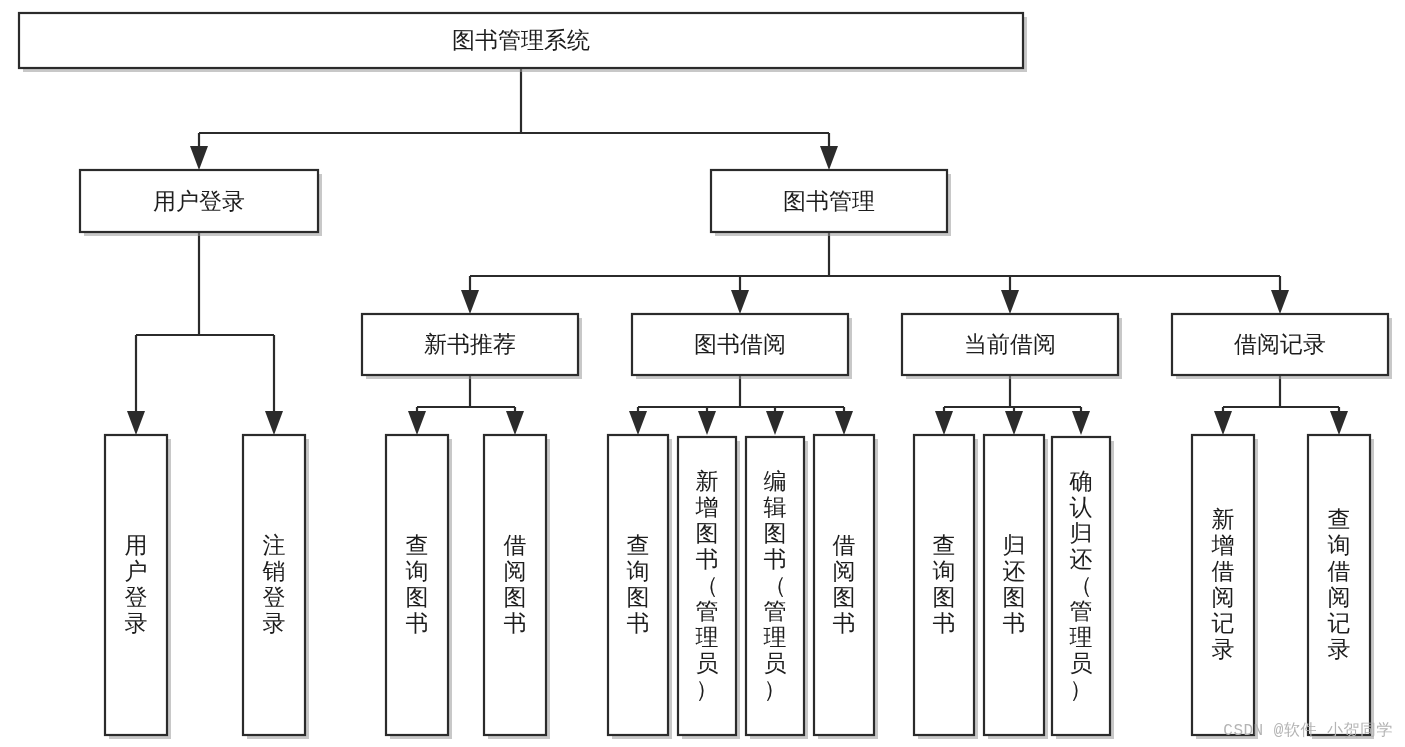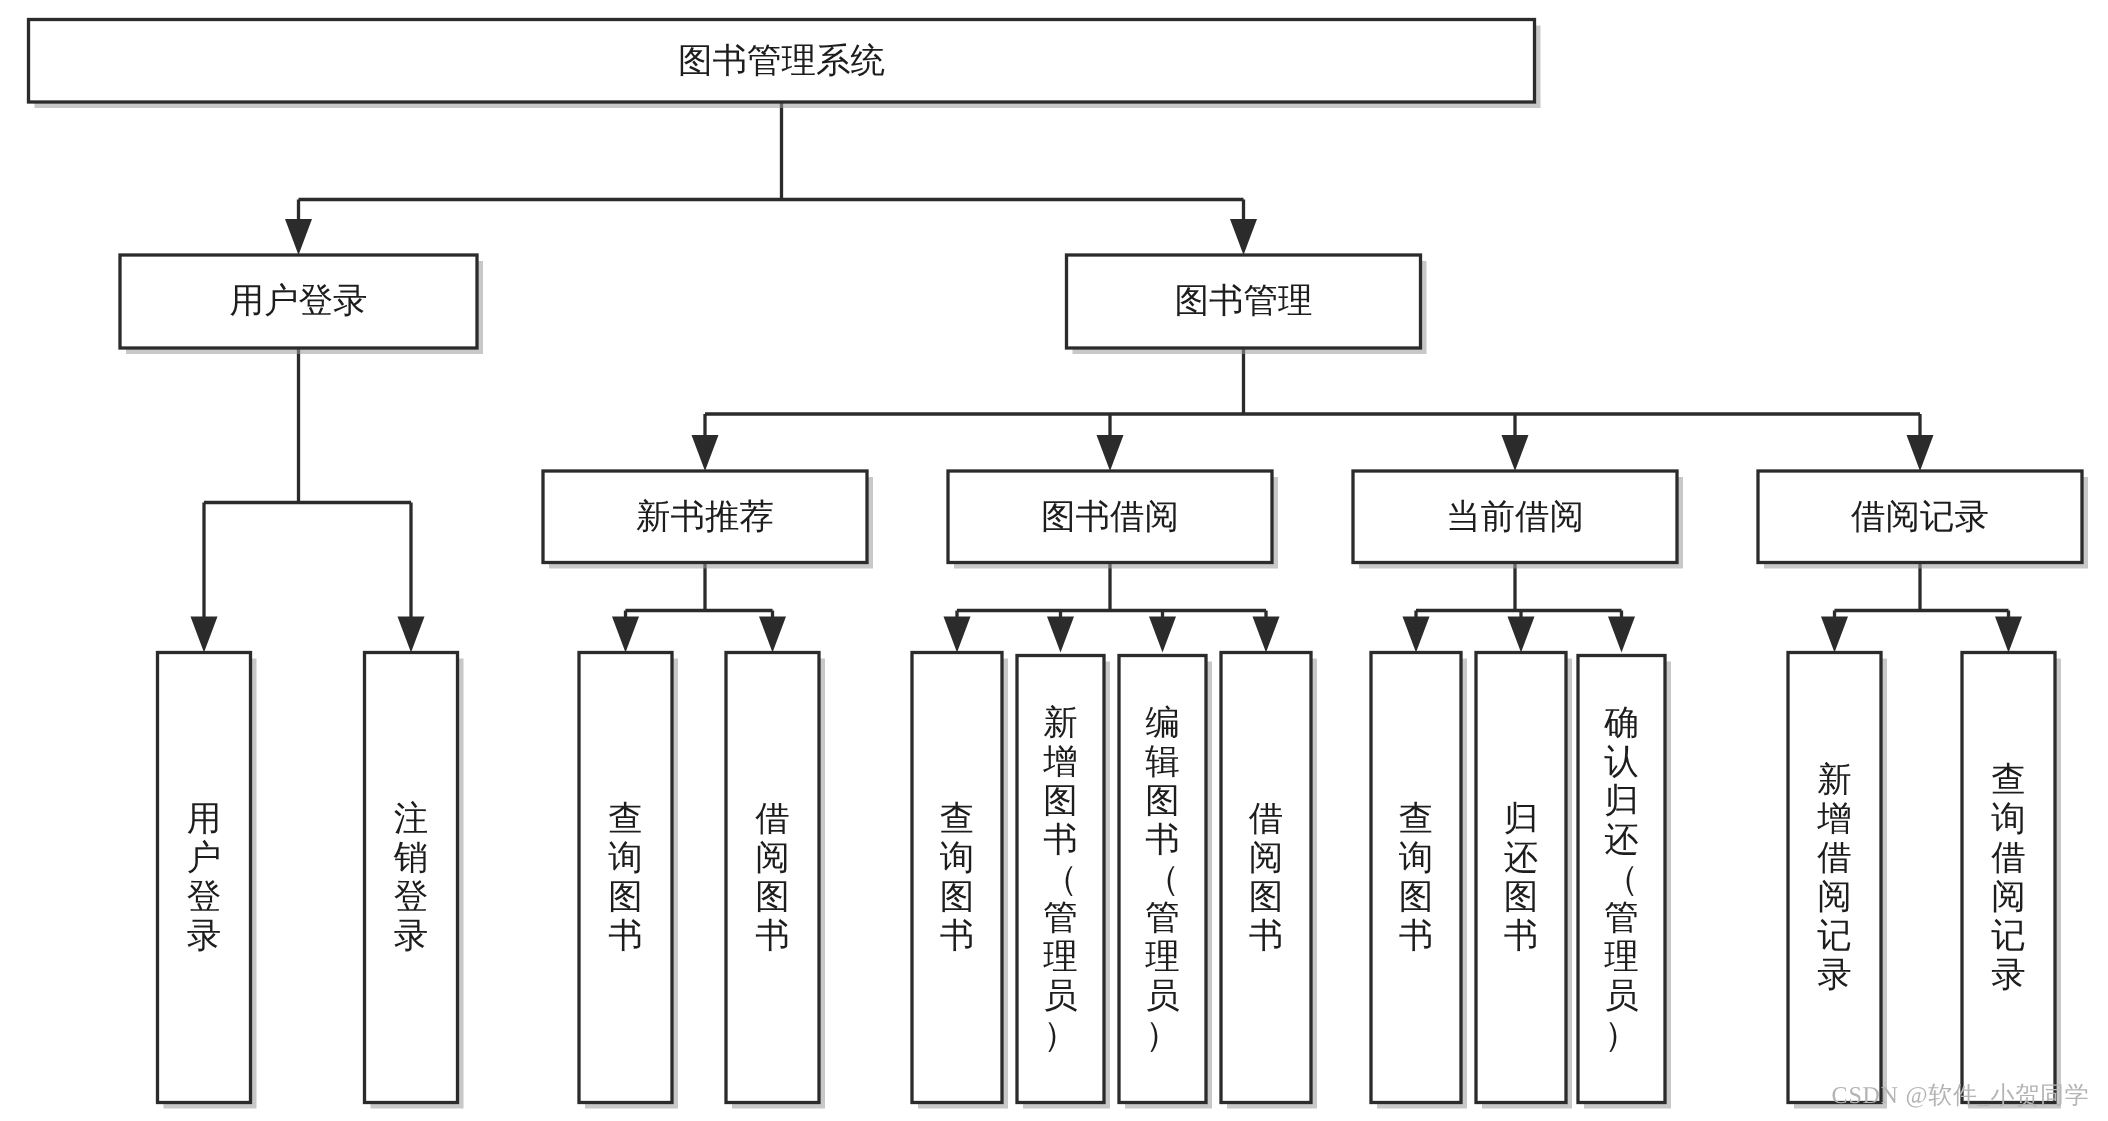--- a/index.html
+++ b/index.html
@@ -53,21 +53,21 @@
   .node-label-v {
     fill: #1d1d1d;
     font-family: "DejaVu Sans", "Liberation Sans", sans-serif;
     font-size: 23px;
     text-anchor: middle;
   }
   .watermark {
     position: absolute;
     right: 12px;
     bottom: 6px;
-    font-family: Liberation Serif, serif;
+    font-family: Liberation Mono, monospace;
     font-size: 16px;
     color: #b4b4b4;
     letter-spacing: 0.5px;
     white-space: nowrap;
     user-select: none;
   }
 </style>
 </head>
 <body>
 

